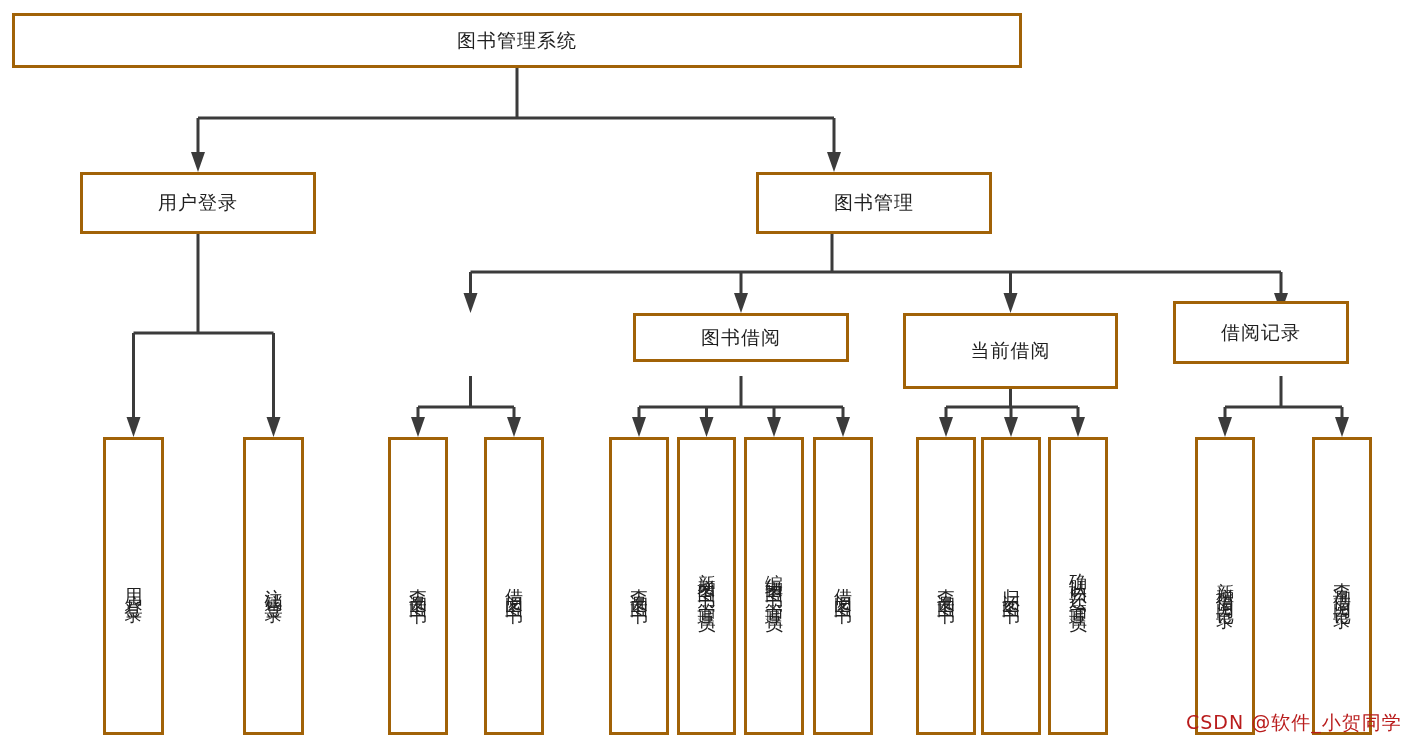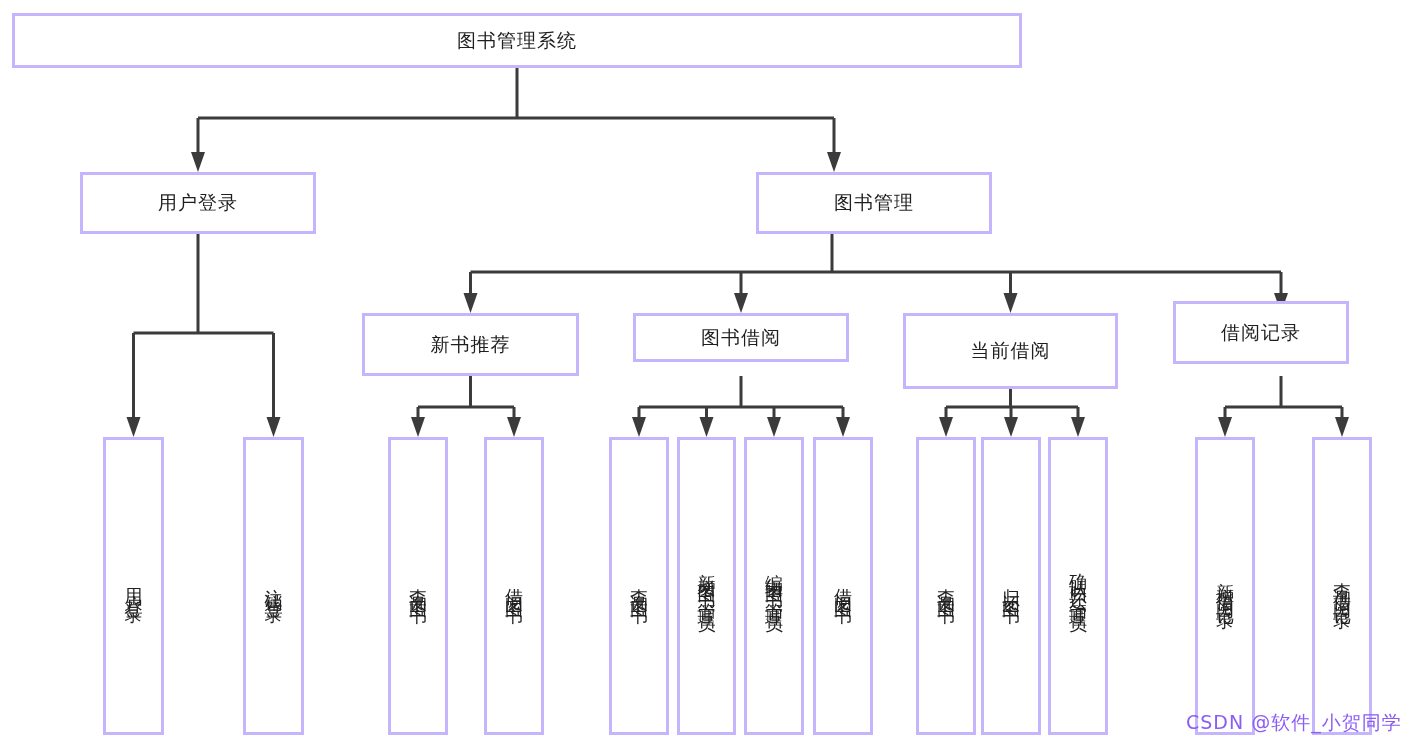--- a/index.html
+++ b/index.html
@@ -4,31 +4,31 @@
 <style>
   html,body{margin:0;padding:0;background:#ffffff;}
   .stage{
     position:relative;width:1405px;height:747px;background:#ffffff;
     font-family:"DejaVu Sans","Liberation Sans",sans-serif;color:#1f1f1f;
     overflow:hidden;
   }
   .wires{position:absolute;left:0;top:0;width:1405px;height:747px;}
   .box{
     position:absolute;box-sizing:border-box;background:#ffffff;
-    border:3px solid #c4b5fd;display:flex;align-items:center;justify-content:center;
+    border:3px solid #a16207;display:flex;align-items:center;justify-content:center;
     text-align:center;
   }
   .box.h{font-size:19px;letter-spacing:1px;}
   .box.v{font-size:18px;}
   .box.v .lbl{
     writing-mode:vertical-rl;text-orientation:mixed;
     letter-spacing:6px;line-height:1;white-space:nowrap;
   }
   .watermark{
-    position:absolute;left:1186px;top:710px;font-size:19px;color:#8b5cf6;
+    position:absolute;left:1186px;top:710px;font-size:19px;color:#b91c1c;
     letter-spacing:1px;white-space:nowrap;z-index:10;
   }
 </style>
 </head>
 <body>
 
 <div class="stage">
 
   <svg class="wires" width="1405" height="747" viewBox="0 0 1405 747" xmlns="http://www.w3.org/2000/svg">
     <g stroke="#3b3b3b" stroke-width="3" fill="none">
@@ -67,23 +67,20 @@
     <span class="lbl">图书管理系统</span>
   </div>
 
   <div class="box h" style="left:80px;top:172px;width:236px;height:62px">
     <span class="lbl">用户登录</span>
   </div>
   <div class="box h" style="left:756px;top:172px;width:236px;height:62px">
     <span class="lbl">图书管理</span>
   </div>
 
-  <div class="box h" style="left:362px;top:313px;width:217px;height:63px">
-    <span class="lbl">新书推荐</span>
-  </div>
   <div class="box h" style="left:633px;top:313px;width:216px;height:49px">
     <span class="lbl">图书借阅</span>
   </div>
   <div class="box h" style="left:903px;top:313px;width:215px;height:76px">
     <span class="lbl">当前借阅</span>
   </div>
   <div class="box h" style="left:1173px;top:301px;width:176px;height:63px">
     <span class="lbl">借阅记录</span>
   </div>
 

